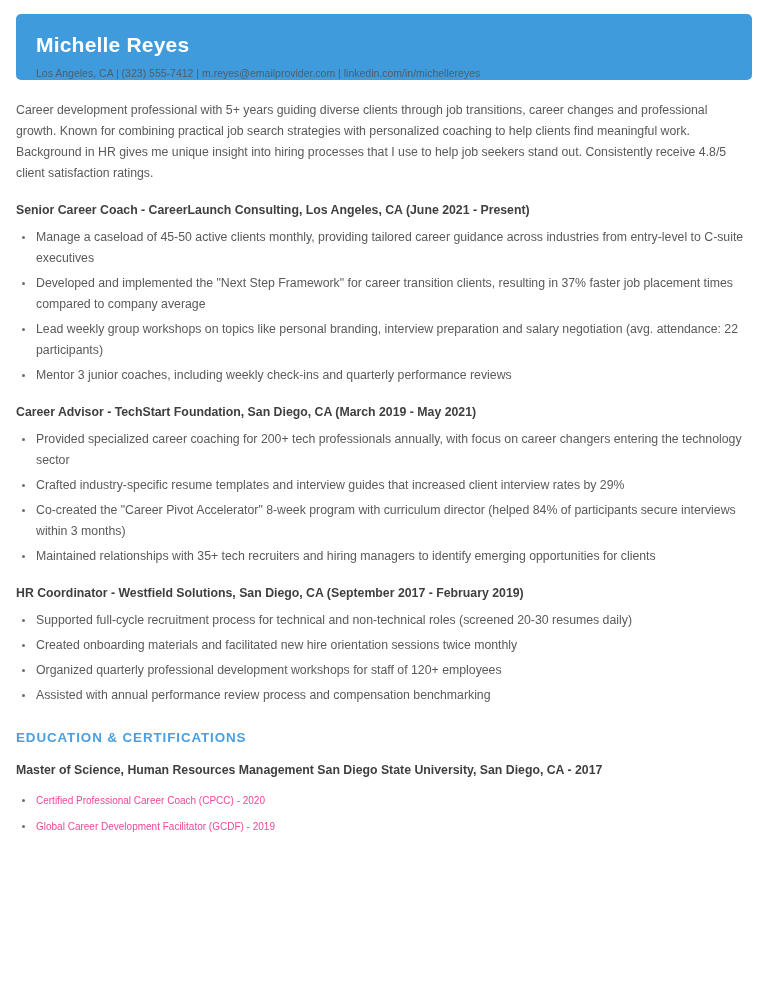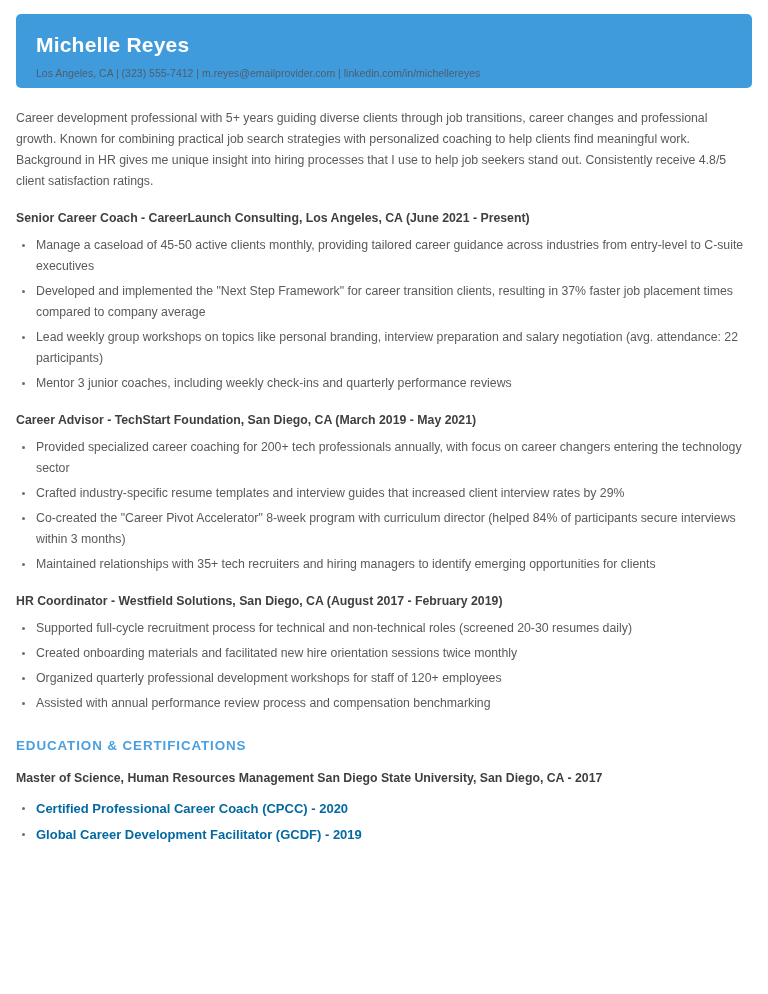--- a/index.html
+++ b/index.html
@@ -23,21 +23,21 @@
     background: #ffffff;
   }
 
   
   .header-banner {
     background: #3f9bdc;
     border-radius: 5px;
     margin-top: 14px;
     padding: 18px 20px 20px 20px;
     box-sizing: border-box;
-    height: 74px;
+    height: 66px;
   }
   .header-name {
     color: #ffffff;
     font-size: 21px;
     font-weight: bold;
     line-height: 1.2;
     letter-spacing: 0.2px;
     margin: 0 0 10px 0;
   }
   .header-contact {
@@ -116,24 +116,23 @@
     margin: 16px 0 0 0;
   }
   ul.cert-list {
     list-style: none;
     margin: 9px 0 0 0;
     padding: 0;
   }
   ul.cert-list > li {
     position: relative;
     padding-left: 20px;
-    font-size: 13px;
+    font-size: 10px;
     line-height: 25.5px;
-    color: #0369a1;
-    font-weight: bold;
+    color: #ec4899;
   }
   ul.cert-list > li::before {
     content: "";
     position: absolute;
     left: 6px;
     top: 11px;
     width: 3px;
     height: 3px;
     background: #6d6d6d;
     border-radius: 50%;
@@ -166,21 +165,21 @@
     <div class="entry-title">Career Advisor - TechStart Foundation, San Diego, CA (March 2019 - May 2021)</div>
     <ul class="bullets">
       <li>Provided specialized career coaching for 200+ tech professionals annually, with focus on career changers entering the technology sector</li>
       <li>Crafted industry-specific resume templates and interview guides that increased client interview rates by 29%</li>
       <li>Co-created the "Career Pivot Accelerator" 8-week program with curriculum director (helped 84% of participants secure interviews within 3 months)</li>
       <li>Maintained relationships with 35+ tech recruiters and hiring managers to identify emerging opportunities for clients</li>
     </ul>
   </div>
 
   <div>
-    <div class="entry-title">HR Coordinator - Westfield Solutions, San Diego, CA (August 2017 - February 2019)</div>
+    <div class="entry-title">HR Coordinator - Westfield Solutions, San Diego, CA (September 2017 - February 2019)</div>
     <ul class="bullets">
       <li>Supported full-cycle recruitment process for technical and non-technical roles (screened 20-30 resumes daily)</li>
       <li>Created onboarding materials and facilitated new hire orientation sessions twice monthly</li>
       <li>Organized quarterly professional development workshops for staff of 120+ employees</li>
       <li>Assisted with annual performance review process and compensation benchmarking</li>
     </ul>
   </div>
 
   <h2 class="section-heading">EDUCATION &amp; CERTIFICATIONS</h2>
 

